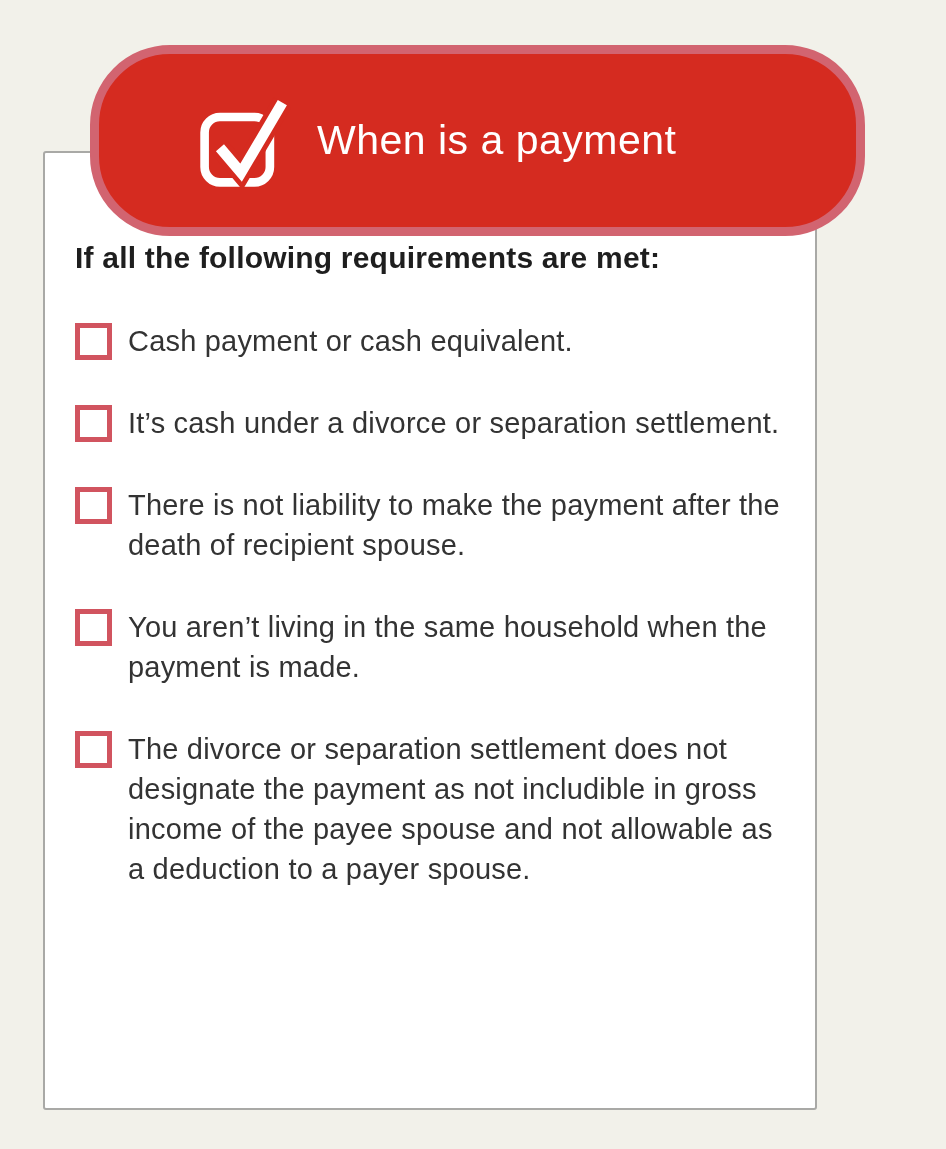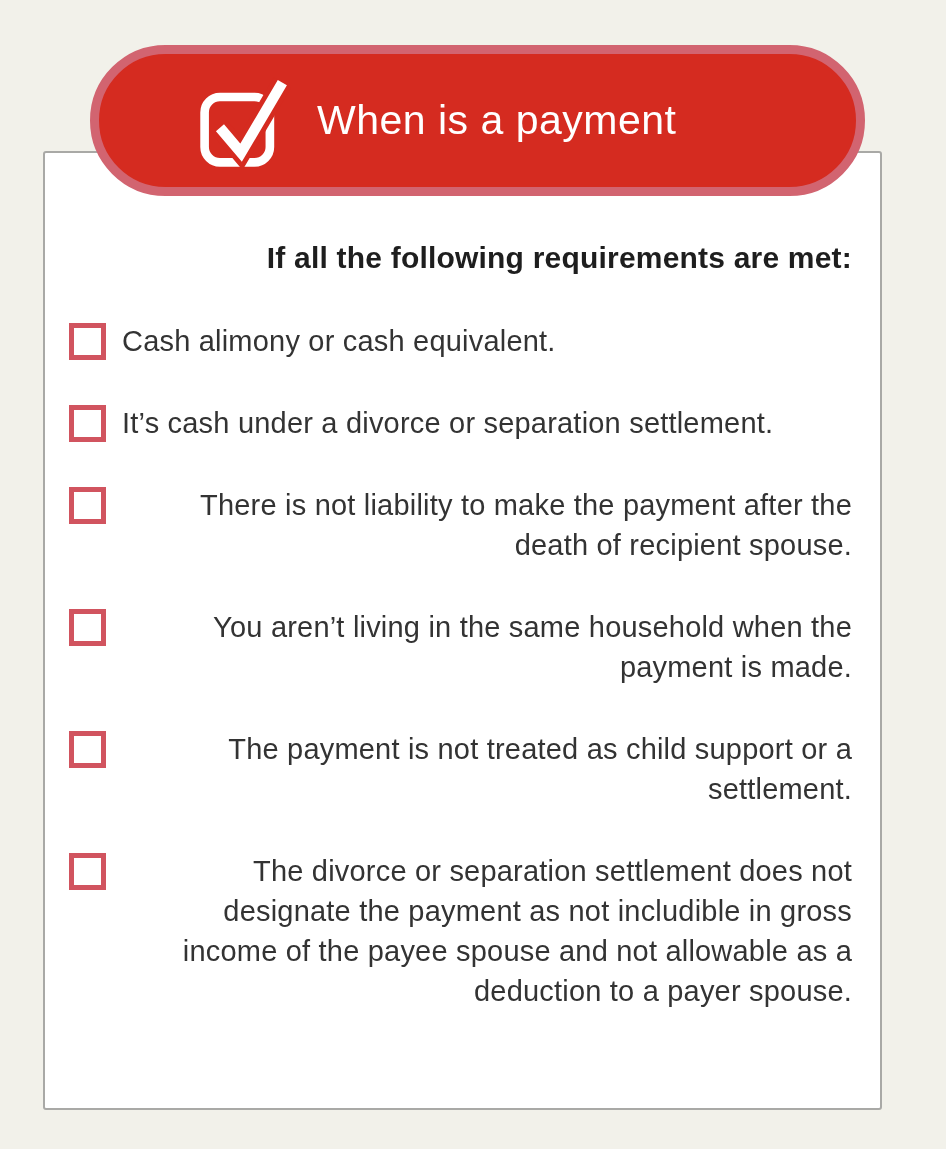--- a/index.html
+++ b/index.html
@@ -17,32 +17,31 @@
   html,body{width:946px;height:1149px;}
   body{
     background:var(--page-background);
     font-family:"Liberation Sans", sans-serif;
     position:relative;
     overflow:hidden;
   }
   .card{
     position:absolute;
     left:43px; top:151px;
-    width:839px; height:959px;
+    width:774px; height:959px;
     background:var(--card-background);
     border:2px solid var(--card-border);
     border-radius:3px;
     z-index:1;
-    padding:88px 28px 20px 24px;
-    text-align:right;
+    padding:88px 28px 20px 30px;
   }
   .banner{
     position:absolute;
     left:90px; top:45px;
-    width:775px; height:151px;
+    width:775px; height:191px;
     background:var(--banner-fill);
     border:9px solid var(--banner-ring);
     border-radius:80px;
     z-index:2;
     display:flex;
     align-items:center;
     padding-left:96px;
     text-align:right;
   }
   .banner-icon{
@@ -90,43 +89,39 @@
   }
 </style>
 </head>
 <body>
 
 <div class="card">
   <div class="heading">If all the following requirements are met:</div>
   <div>
   <div class="checklist-item">
     <div class="checkbox"></div>
-    <div class="item-text">Cash alimony or cash equivalent.</div>
+    <div class="item-text">Cash payment or cash equivalent.</div>
   </div>
 
 
   <div class="checklist-item">
     <div class="checkbox"></div>
     <div class="item-text">It’s cash under a divorce or separation settlement.</div>
   </div>
 
   <div class="checklist-item">
     <div class="checkbox"></div>
     <div class="item-text">There is not liability to make the payment after the death of recipient spouse.</div>
   </div>
 
   <div class="checklist-item">
     <div class="checkbox"></div>
     <div class="item-text">You aren’t living in the same household when the payment is made.</div>
   </div>
 
-  <div class="checklist-item">
-    <div class="checkbox"></div>
-    <div class="item-text">The payment is not treated as child support or a settlement.</div>
-  </div>
 
   <div class="checklist-item">
     <div class="checkbox"></div>
     <div class="item-text">The divorce or separation settlement does not designate the payment as not includible in gross income of the payee spouse and not allowable as a deduction to a payer spouse.</div>
   </div>
 </div>
 </div>
 
 <div class="banner">
   <svg class="banner-icon" viewBox="0 0 100 100" aria-hidden="true">

